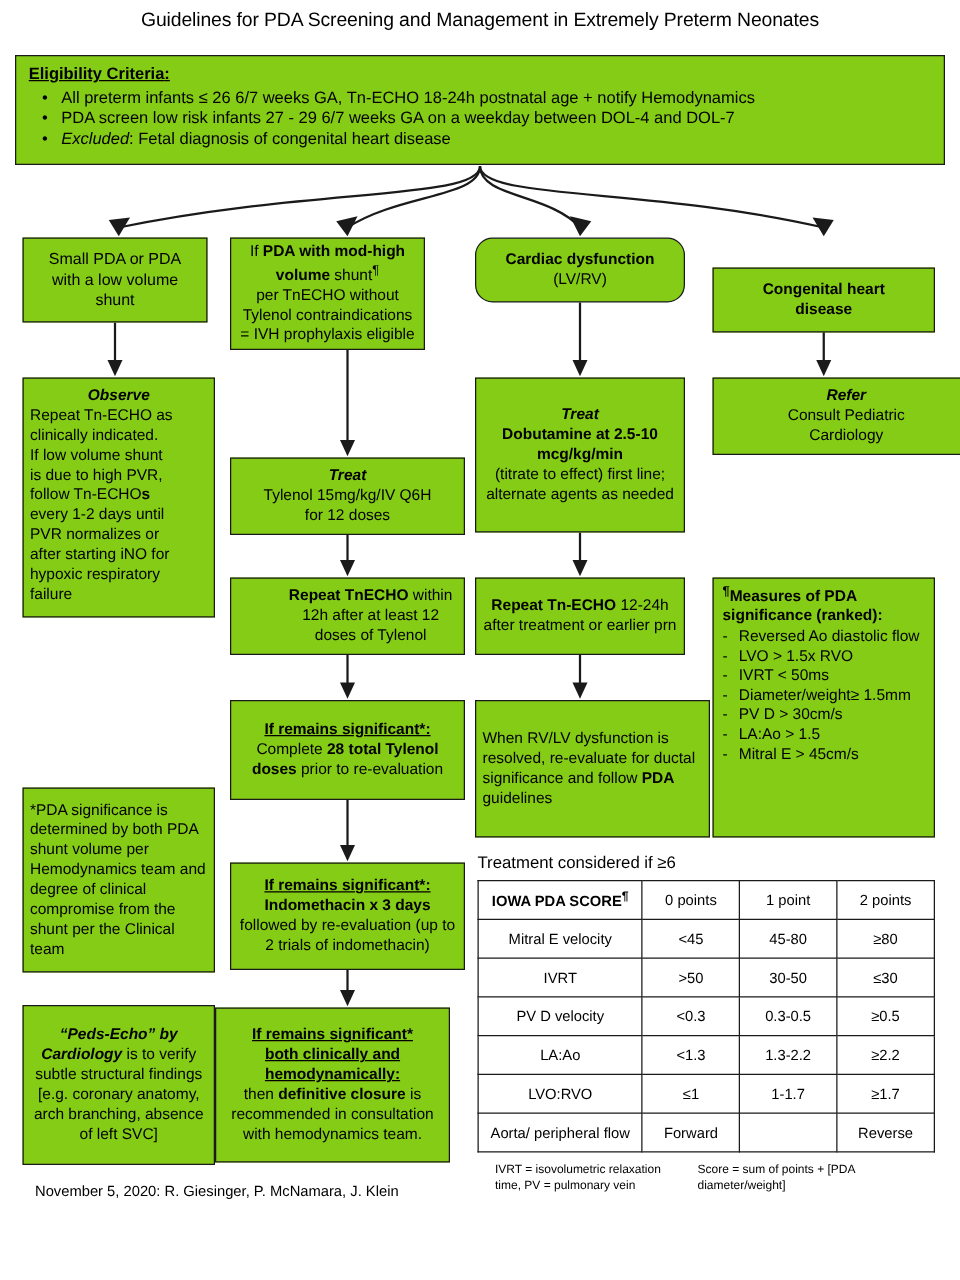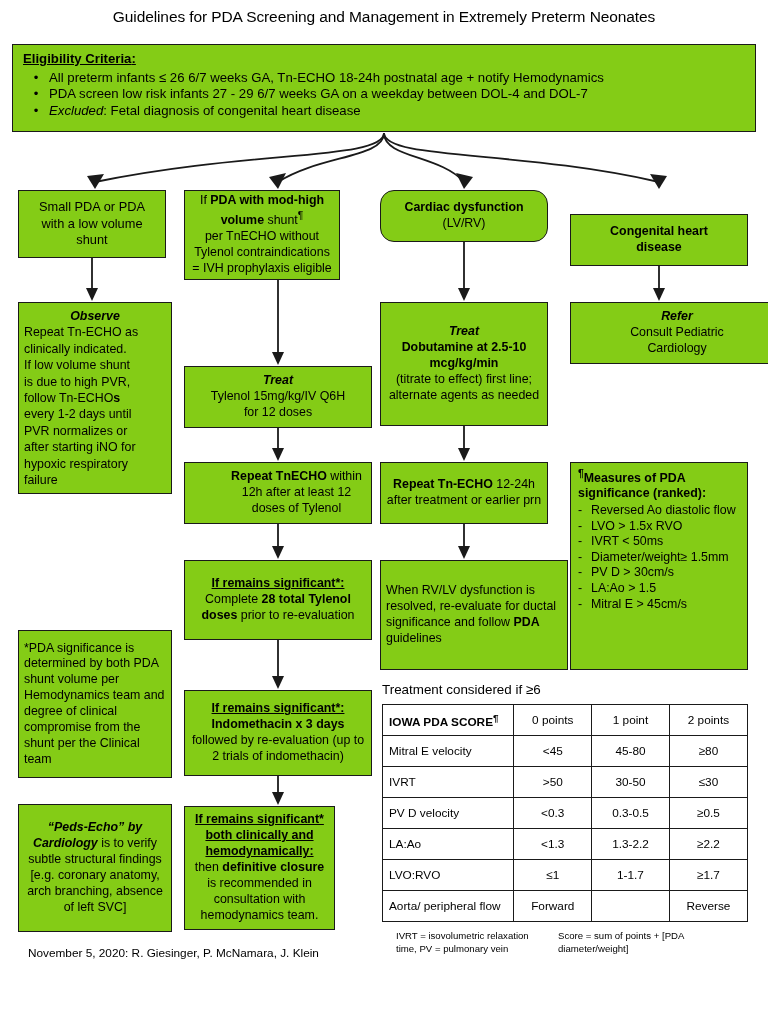--- a/index.html
+++ b/index.html
@@ -46,21 +46,21 @@
   #b-small   {left:18px; top:190px;width:148px;height:68px;}
   #b-observe {left:18px; top:302px;width:154px;height:192px;}
   #b-star    {left:18px; top:630px;width:154px;height:148px;}
   #b-peds    {left:18px; top:804px;width:154px;height:128px;}
 
   #b-modhigh {left:184px;top:190px;width:156px;height:90px;}
   #b-treat1  {left:184px;top:366px;width:188px;height:62px;}
   #b-rep1    {left:184px;top:462px;width:188px;height:62px;padding-left:42px;}
   #b-sig1    {left:184px;top:560px;width:188px;height:80px;}
   #b-sig2    {left:184px;top:690px;width:188px;height:86px;}
-  #b-sig3    {left:184px;top:806px;width:151px;height:124px;}
+  #b-sig3    {left:172px;top:806px;width:188px;height:124px;}
 
   #b-cardiac {left:380px;top:190px;width:168px;height:52px;border-radius:14px;}
   #b-treat2  {left:380px;top:302px;width:168px;height:124px;}
   #b-rep2    {left:380px;top:462px;width:168px;height:62px;}
   #b-rvlv    {left:380px;top:560px;width:188px;height:110px;}
 
   #b-chd     {left:570px;top:190px;width:178px;height:52px;margin-top:24px;}
   #b-refer   {left:570px;top:302px;width:214px;height:62px;}
   #b-measures{left:570px;top:462px;width:178px;height:208px;
     padding:5px 7px;justify-content:flex-start;}
@@ -68,21 +68,21 @@
   #b-measures .mhead{font-weight:bold;font-size:12.4px;line-height:1.22;}
   #b-measures ul{margin:1px 0 0 0;padding:0;list-style:none;font-size:12.4px;}
   #b-measures li{display:flex;line-height:1.22;margin-top:0.5px;}
   #b-measures li .d{width:13px;flex:none;}
 
   
   #tbl-cap{left:382px;top:682px;font-size:13.4px;}
   #tbl{left:382px;top:704px;width:366px;border-collapse:collapse;
        font-size:11.8px;table-layout:fixed;}
   #tbl td{border:1.2px solid #1a1a1a;padding:4px 6px;height:22px;}
-  #tbl .lbl{text-align:left;}
+  #tbl .lbl{text-align:center;}
   #tbl .val{text-align:center;}
   #tbl tr:first-child td{font-weight:bold;}
   #tbl tr:first-child td.val{font-weight:normal;}
 
   #foot-left{left:396px;top:930px;width:150px;font-size:9.6px;line-height:1.35;}
   #foot-right{left:558px;top:930px;width:160px;font-size:9.6px;line-height:1.35;}
   #credit{left:28px;top:946px;font-size:11.8px;}
 
   svg.links{position:absolute;left:0;top:0;width:768px;height:1024px;
     pointer-events:none;}
@@ -155,21 +155,21 @@
     <line class="ln" x1="659" y1="242" x2="659" y2="292"></line>
     <polygon class="hd" points="659,301 653,288 665,288"></polygon>
   </svg>
 
   <div class="abs box ctr f13" id="b-small">
     <p>Small PDA or PDA</p>
     <p>with a low volume</p>
     <p>shunt</p>
   </div>
 
-  <div class="abs box f125" id="b-observe" style="justify-content:space-between;padding-top:6px;">
+  <div class="abs box f125" id="b-observe" style="justify-content:flex-start;padding-top:6px;">
     <p class="ctr it bd">Observe</p>
     <p class="lft">Repeat Tn-ECHO as</p>
     <p class="lft">clinically indicated.</p>
     <p class="lft">If low volume shunt</p>
     <p class="lft">is due to high PVR,</p>
     <p class="lft"><span>follow Tn-ECHO</span><span class="bd">s</span></p>
     <p class="lft">every 1-2 days  until</p>
     <p class="lft">PVR normalizes or</p>
     <p class="lft">after starting iNO for</p>
     <p class="lft">hypoxic respiratory</p>

